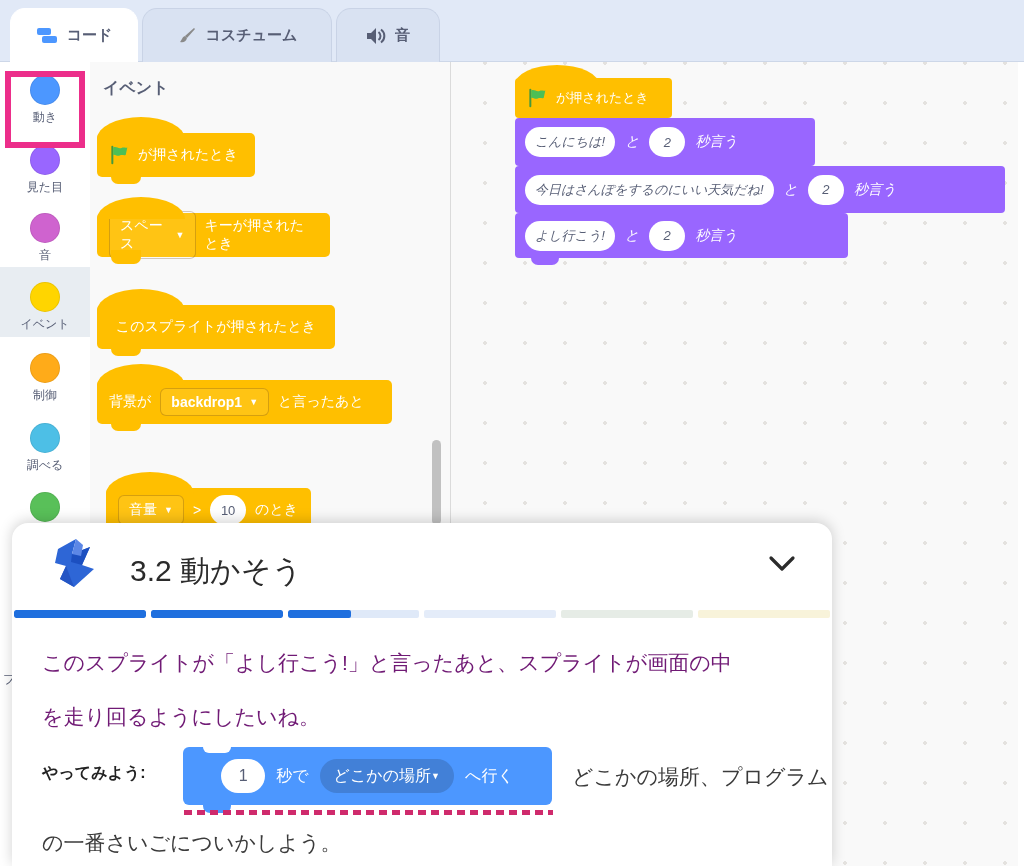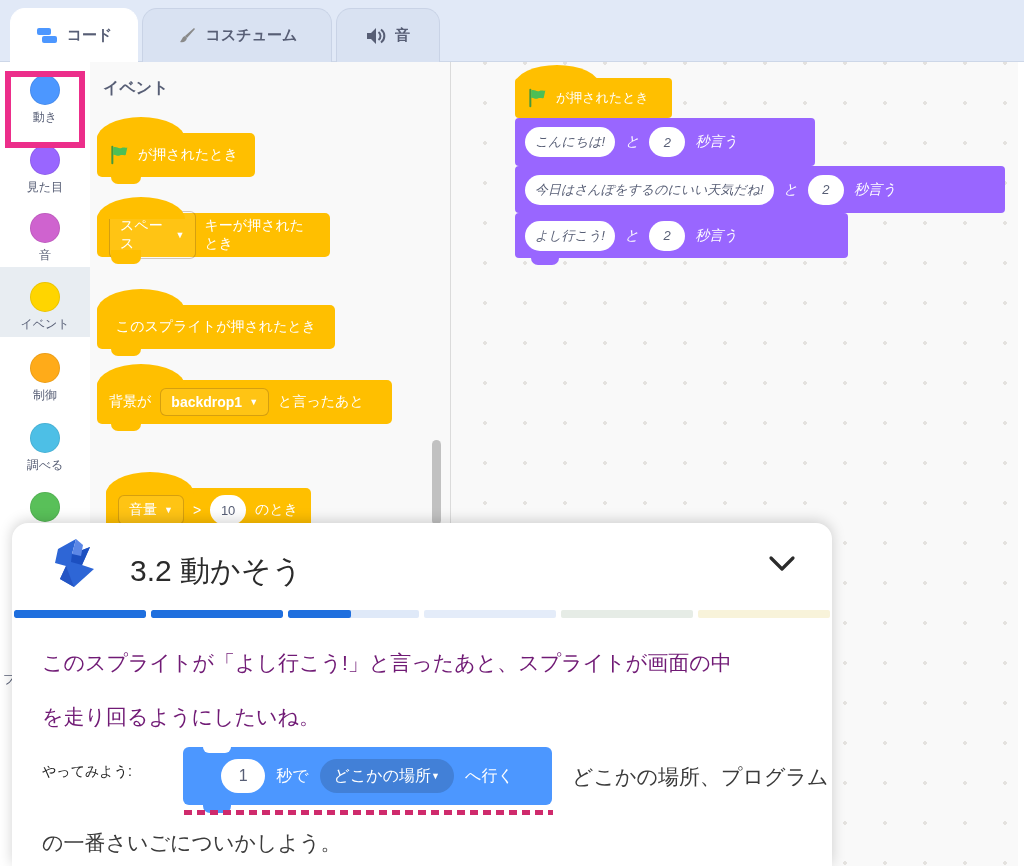--- a/index.html
+++ b/index.html
@@ -98,22 +98,22 @@
   .panel-chevron { position:absolute; right:36px; top:32px; width:28px; height:18px;
     cursor:pointer; }
   .progress { position:absolute; left:2px; top:87px; width:816px; height:8px;
     display:flex; gap:5px; }
   .seg { flex:1; border-radius:2px; overflow:hidden; }
   .seg .fill { height:100%; border-radius:2px; }
   .panel-body { position:absolute; left:30px; font-size:21px; color:#701a75;
     white-space:nowrap; }
   .line1 { top:126px; }
   .line2 { top:180px;text-align:right; }
-  .try-label { position:absolute; left:30px; top:240px; font-size:14px;
-    font-weight:normal; color:#222; }
+  .try-label { position:absolute; left:30px; top:240px; font-size:16px;
+    font-weight:bold; color:#222; }
   .motion-block { position:absolute; left:171px; top:224px; width:369px; height:58px;
     background:#4C97FF; border-radius:6px; color:#fff; display:flex;
     align-items:center; justify-content:center; gap:11px; font-size:16px;
     cursor:grab; }
   .motion-block .notch { position:absolute; top:0; left:20px; width:28px; height:6px;
     background:#FFF; border-radius:0 0 6px 6px; }
   .motion-block::after { content:""; position:absolute; bottom:-8px; left:20px;
     width:28px; height:15px; background:#4C97FF; border-radius:0 0 7px 7px; }
   .motion-num { background:#fff; color:#575E75; border-radius:17px; min-width:44px;
     height:34px; display:flex; align-items:center; justify-content:center;

